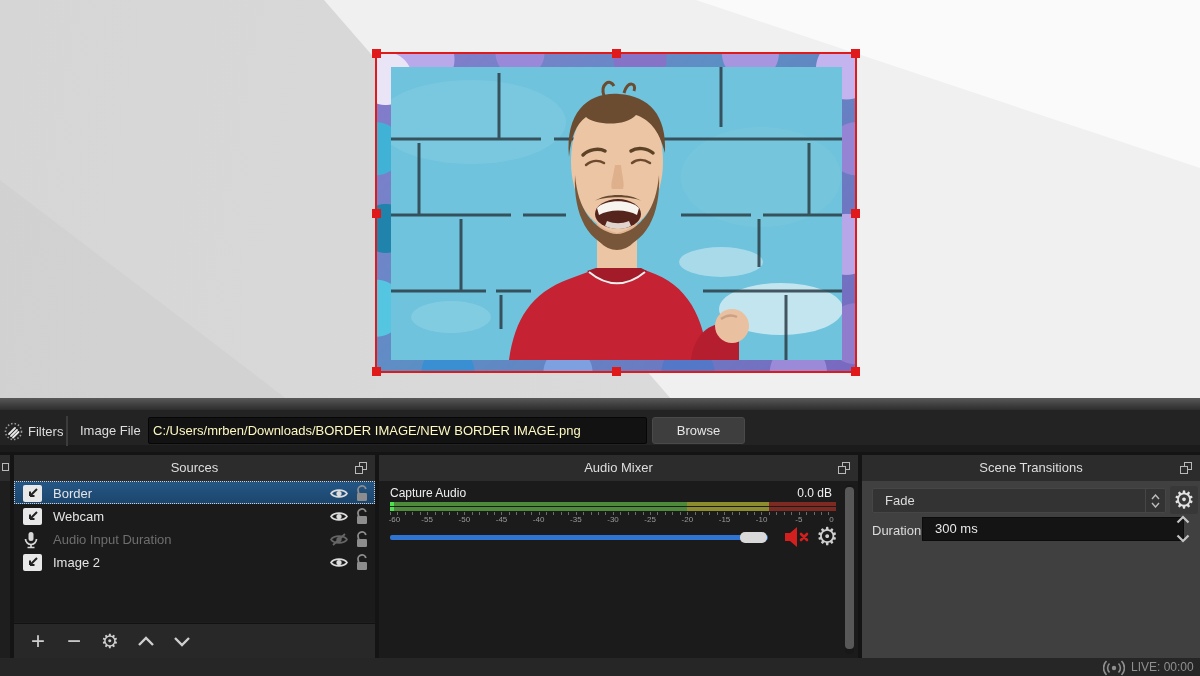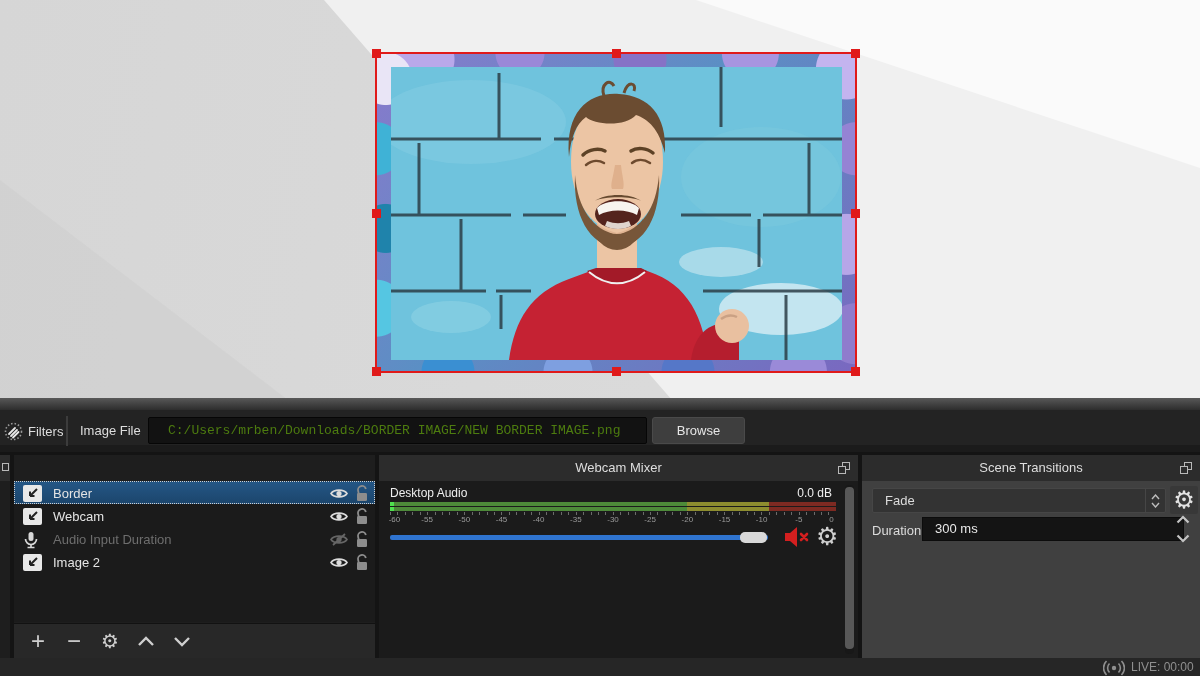--- a/index.html
+++ b/index.html
@@ -46,22 +46,22 @@
   .h.ml{left:-5px;top:calc(50% - 4px)} .h.mr{right:-5px;top:calc(50% - 4px)}
   .h.bl{left:-5px;bottom:-5px} .h.bm{left:calc(50% - 4px);bottom:-5px} .h.br{right:-5px;bottom:-5px}
 
   
   #src-toolbar { position:absolute; left:0; top:410px; width:1200px; height:35px; background:#232323; }
   #filters-btn { position:absolute; left:4px; top:8px; height:26px; display:flex; align-items:center; gap:5px;
                  color:#dedede; font-size:13px; cursor:default; }
   #tb-sep { position:absolute; left:66px; top:6px; width:2px; height:30px; background:#3c3c3c; }
   #image-file-label { position:absolute; left:80px; top:13px; color:#dedede; font-size:13px; }
   #path-input { position:absolute; left:148px; top:7px; width:499px; height:27px; background:#121212;
-                border:1px solid #060606; border-radius:2px; color:#4d7c0f; font-size:13px; padding:0 19px;
-                font-family:Liberation Mono, monospace; }
+                border:1px solid #060606; border-radius:2px; color:#fef9c3; font-size:13px; padding:0 4px;
+                font-family:Liberation Sans, sans-serif; }
   #browse-btn { position:absolute; left:652px; top:7px; width:93px; height:27px; background:#3e3e3e;
                 border:1px solid #4a4a4a; border-radius:3px; color:#e6e6e6; font-size:13px;
                 font-family:"Liberation Sans", sans-serif; }
 
   
   #dock { position:absolute; left:0; top:452px; width:1200px; height:206px; background:#141414; }
   .panel { position:absolute; top:3px; height:203px; background:#1e1e1e; }
   .panel-header { position:absolute; left:0; top:0; right:0; height:26px; background:#2c2c2c;
                   color:#dedede; font-size:13px; text-align:center; line-height:26px; }
   .popout { position:absolute; right:8px; top:7px; width:12px; height:12px; }
@@ -224,20 +224,27 @@
 
 <div id="dock">
 
   <div id="scenes-sliver">
     <div class="hd">
         <div class="ic"></div>
       </div>
   </div>
 
   <div class="panel" id="sources-panel">
+    <div class="panel-header">
+      <span>Sources</span>
+      <span class="popout">
+          <span class="sq1"></span>
+          <span class="sq2"></span>
+        </span>
+    </div>
     <div id="sources-list">
 
       <div class="src-row" style="top:23px">
         <span class="src-icon">
           <span class="img-chip">
               <svg width="13" height="12" viewBox="0 0 13 12">
                 <path d="M11,1 L4,8 M4,8 h4.5 M4,8 v-4.5" stroke="#222" stroke-width="2" fill="none"></path>
               </svg>
             </span>
         </span>
@@ -339,28 +346,28 @@
       <span class="tool-ic">
         <svg width="18" height="11" viewBox="0 0 18 11">
             <path d="M2,2 L9,9 L16,2" fill="none" stroke="#cfcfcf" stroke-width="2.4"></path>
           </svg>
       </span>
     </div>
   </div>
 
   <div class="panel" id="mixer-panel">
     <div class="panel-header">
-      <span>Webcam Mixer</span>
+      <span>Audio Mixer</span>
       <span class="popout">
           <span class="sq1"></span>
           <span class="sq2"></span>
         </span>
     </div>
     <div id="mixer-body">
-      <span id="mixer-name">Desktop Audio</span>
+      <span id="mixer-name">Capture Audio</span>
       <span id="mixer-db">0.0 dB</span>
 
       <div id="meter">
         <div class="meter-row" style="top:0">
             <div class="meter-lit"></div>
           </div>
         <div class="meter-row r2">
             <div class="meter-lit"></div>
           </div>
       </div>

